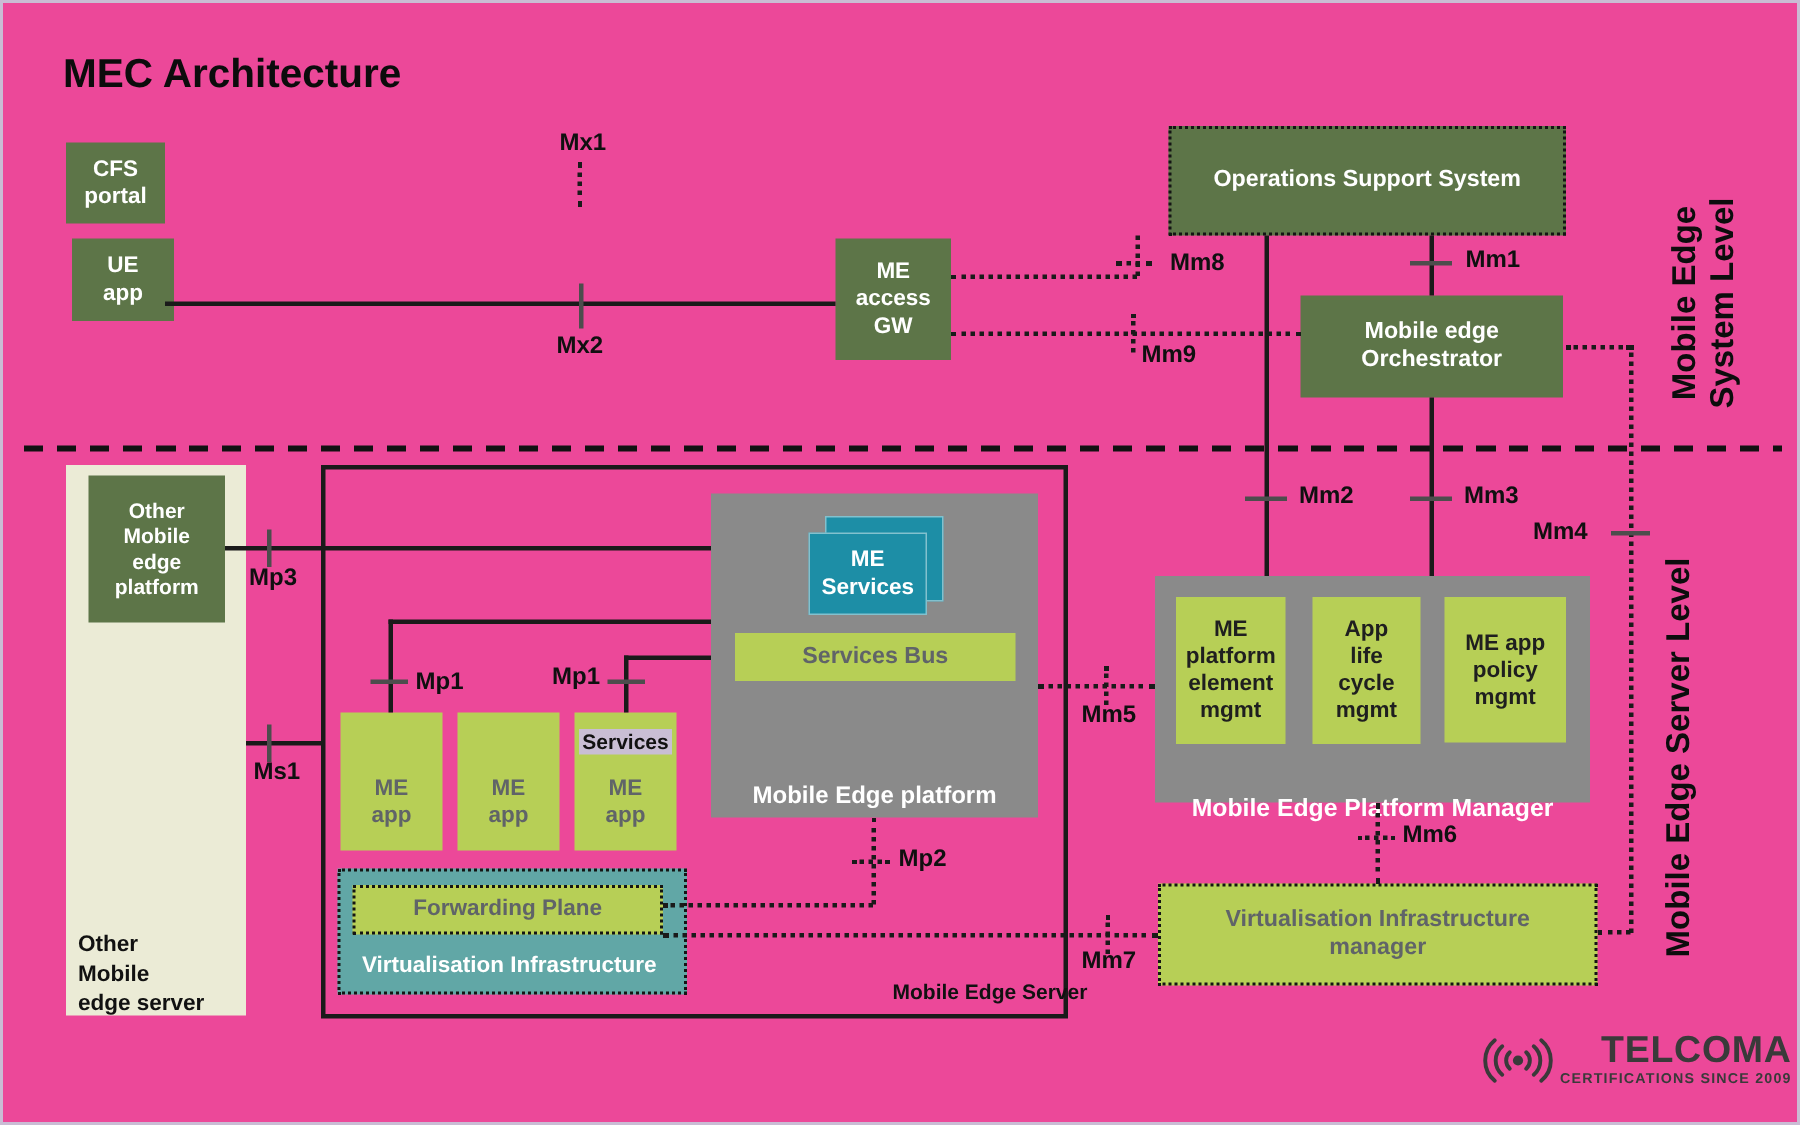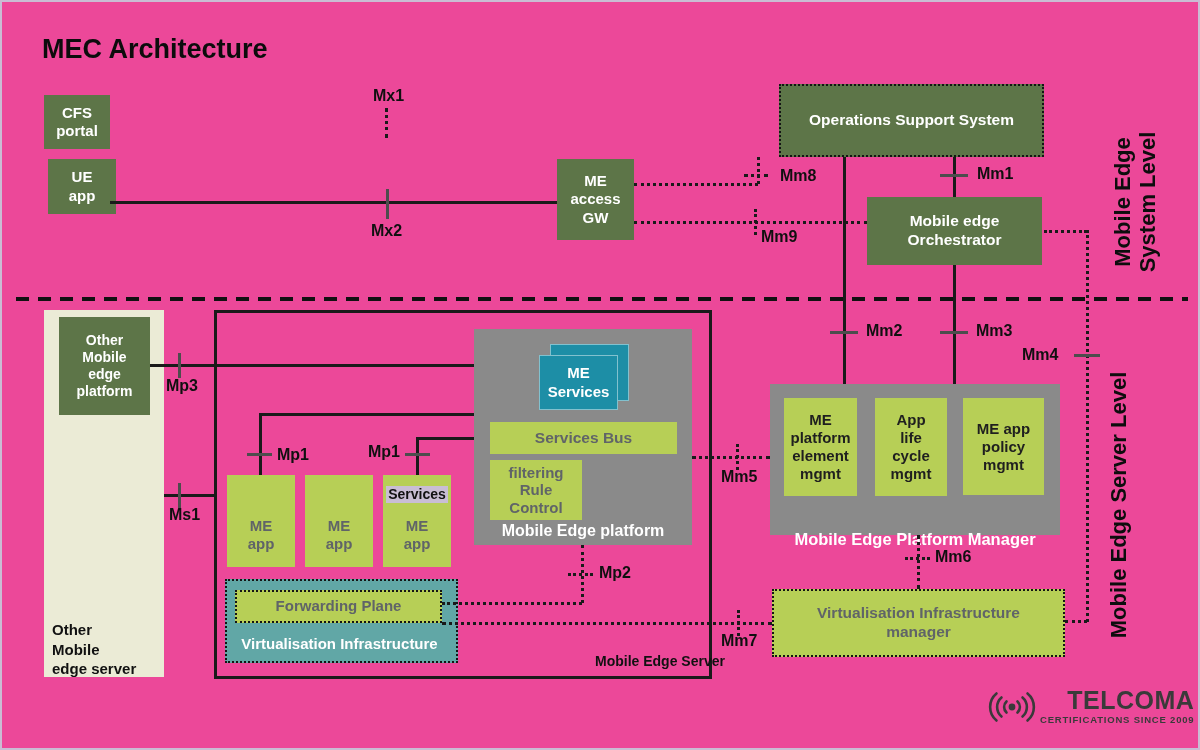--- a/index.html
+++ b/index.html
@@ -68,23 +68,20 @@
 edge server</div>
 
   <div style="position:absolute;left:212px;top:308px;width:498px;height:369px;border:3px solid #1a1a1a;box-sizing:border-box;background:transparent;"></div>
   <div class="darklabel" style="left:545px;top:651px;font-size:14px;margin-left:48px;">Mobile Edge Server</div>
 
   <div class="grayc" style="position:absolute;left:472px;top:327px;width:218px;height:216px;"></div>
   <div class="tealc" style="position:absolute;left:548px;top:342px;width:77px;height:55px;"></div>
   <div class="node tealc" style="left:537px;top:353px;width:79px;height:55px;font-size:15px;">ME
 Services</div>
   <div class="node lime" style="left:488px;top:420px;width:187px;height:32px;font-size:15.5px;">Services Bus</div>
-  <div class="node lime" style="left:488px;top:458px;width:92px;height:60px;font-size:15px;line-height:1.15;">filtering
-Rule
-Control</div>
   <div class="boxlabel" style="left:474px;top:520px;width:214px;font-size:16px;">Mobile Edge platform</div>
 
   <div class="node lime" style="left:225px;top:473px;width:68px;height:92px;font-size:15px;padding-top:28px;">ME
 app</div>
   <div class="node lime" style="left:303px;top:473px;width:68px;height:92px;font-size:15px;padding-top:28px;">ME
 app</div>
   <div class="node lime" style="left:381px;top:473px;width:68px;height:92px;font-size:15px;padding-top:28px;">ME
 app</div>
   <div class="node lav" style="left:384px;top:484px;width:62px;height:17px;font-size:14px;">Services</div>
 

